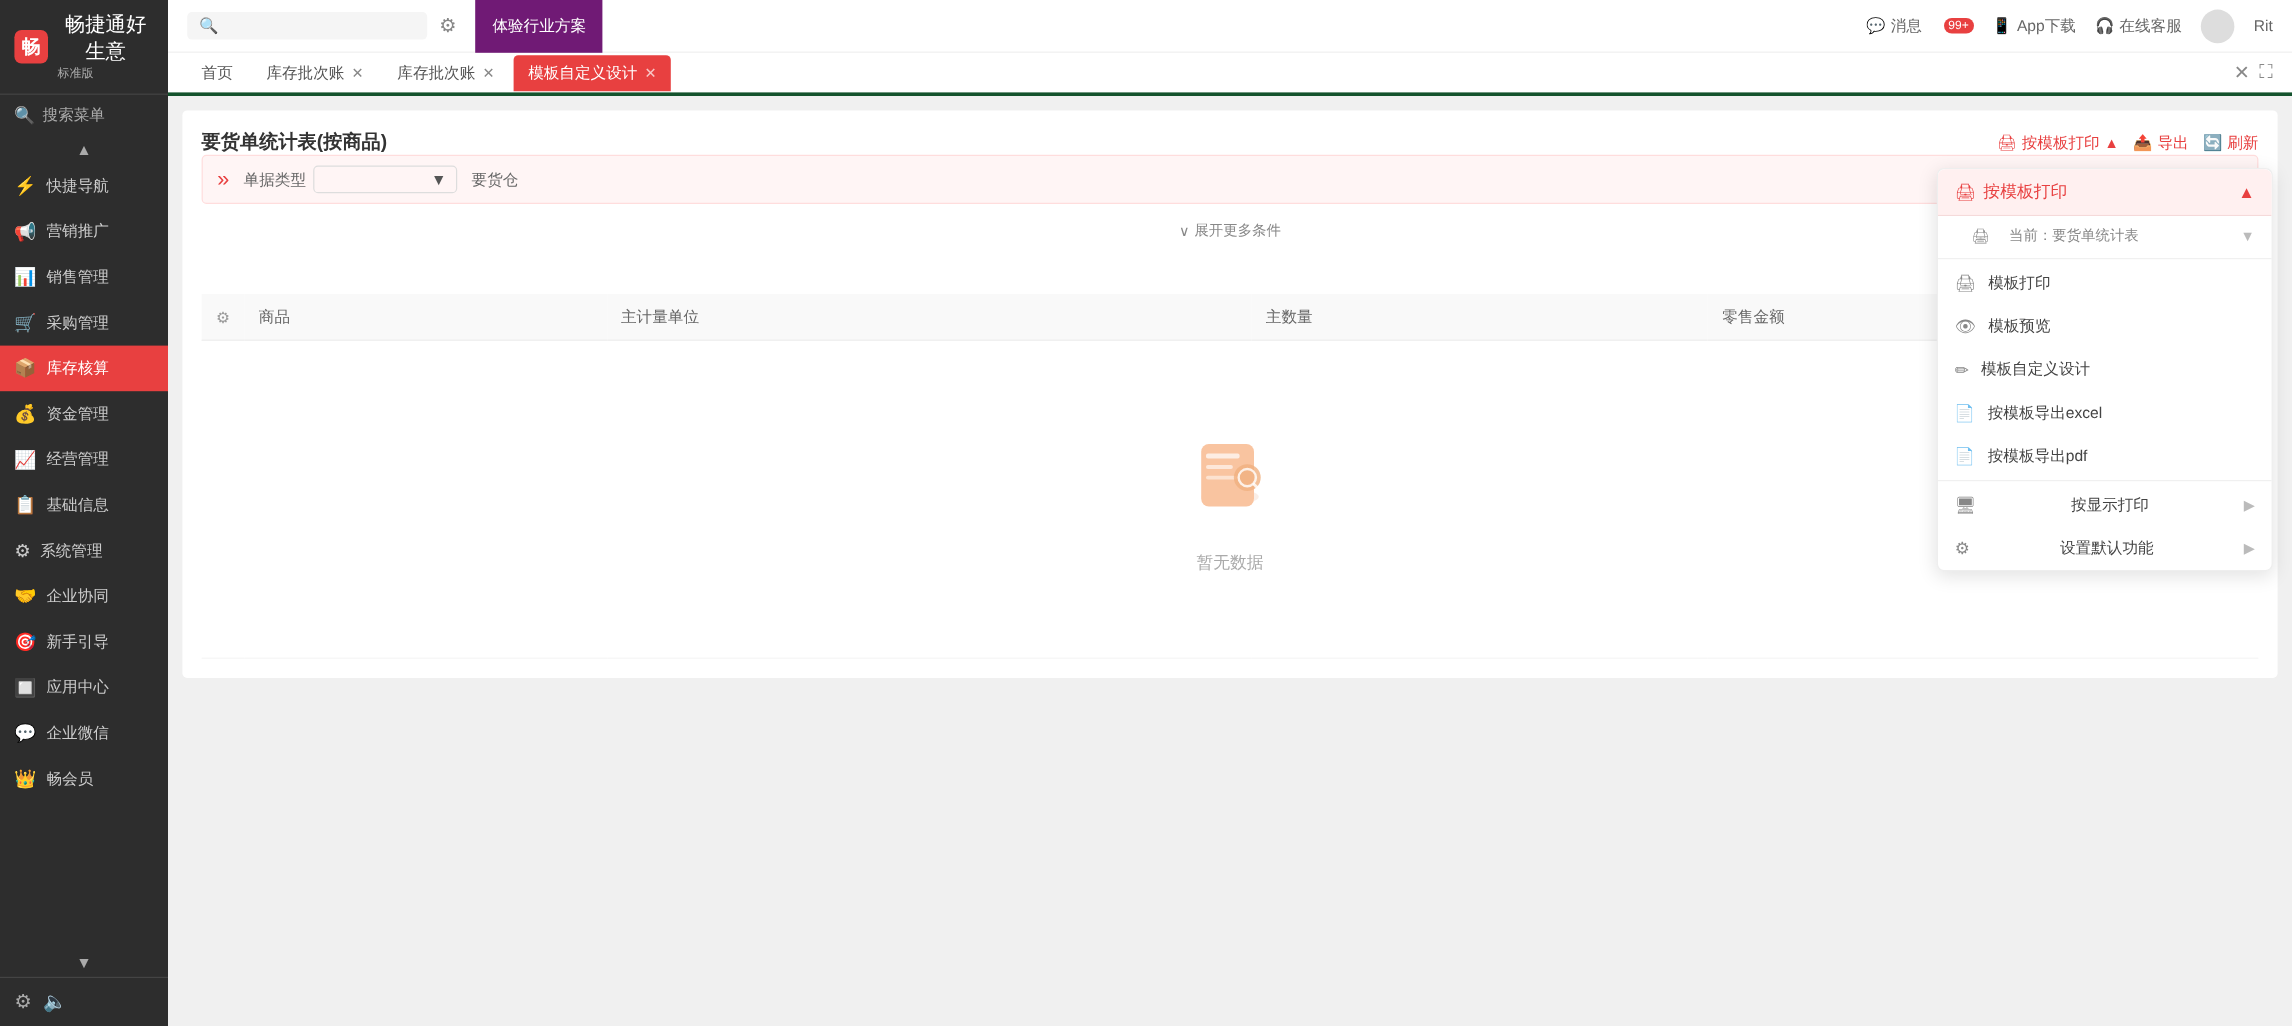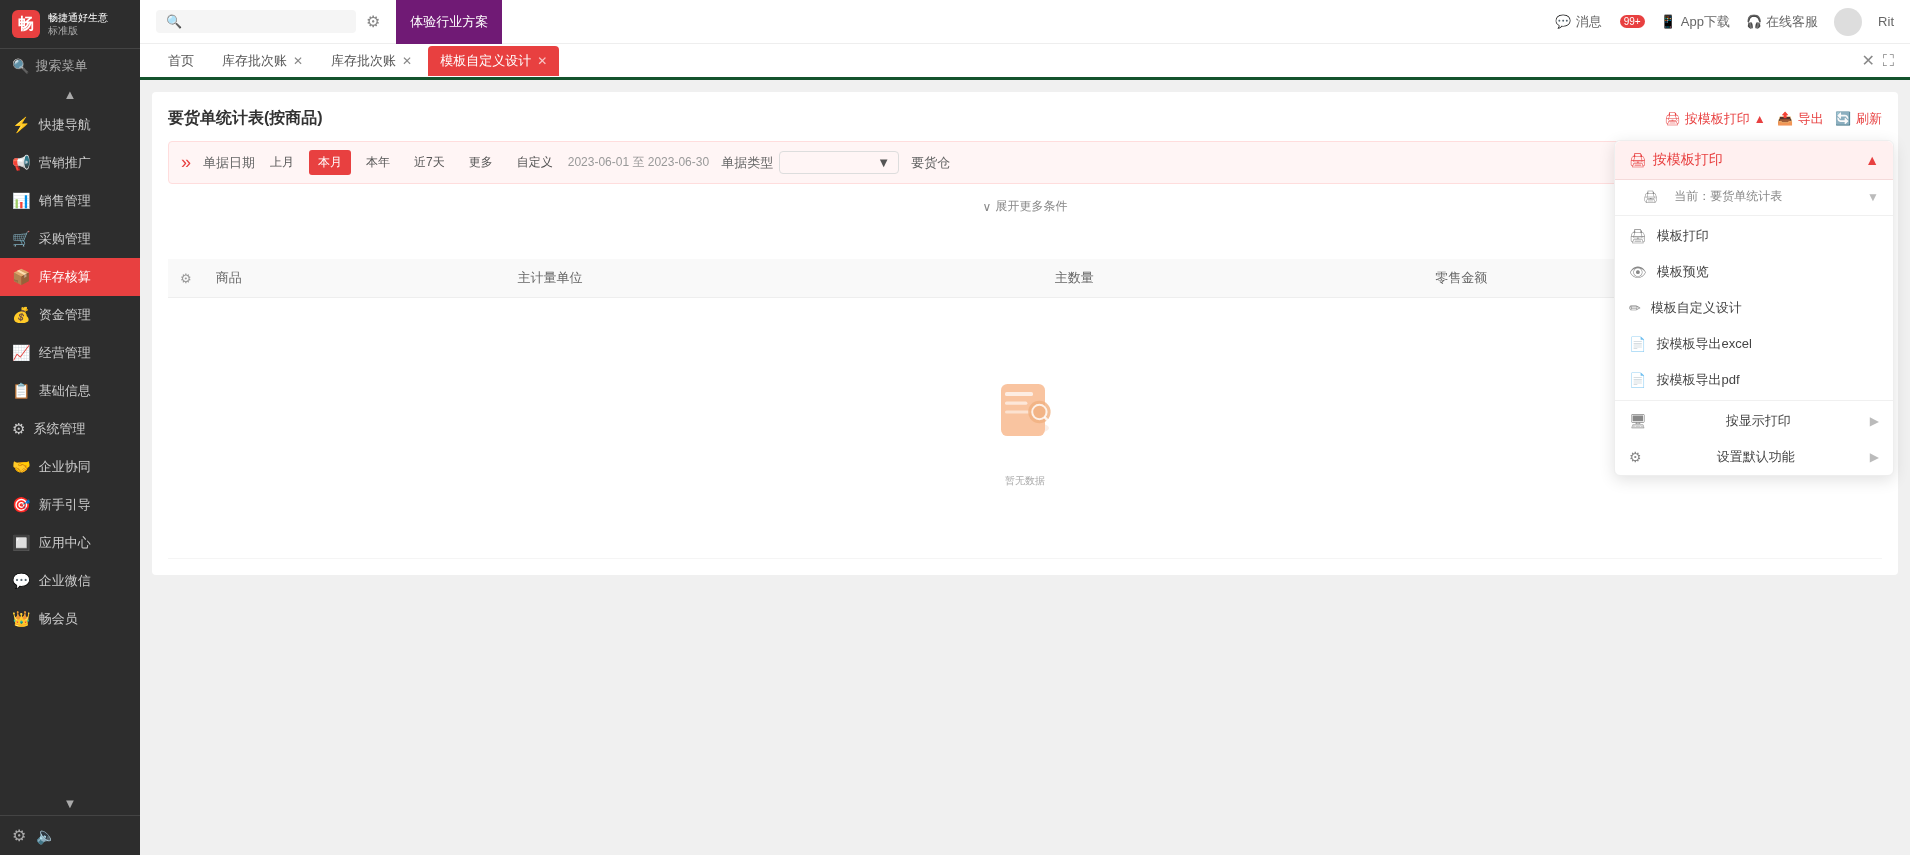--- a/index.html
+++ b/index.html
@@ -26,21 +26,21 @@
       width: 28px; height: 28px;
       background: #e84040;
       border-radius: 6px;
       display: flex; align-items: center; justify-content: center;
       color: #fff;
       font-size: 16px;
       font-weight: bold;
       margin-right: 8px;
       flex-shrink: 0;
     }
-    .sidebar-logo .logo-text { font-size: 10px; line-height: 1.3; }
+    .sidebar-logo .logo-text { font-size: 17px; line-height: 1.3; text-align: center; }
     .sidebar-logo .logo-sub { font-size: 10px; color: #aaa; }
 
     .sidebar-search {
       display: flex; align-items: center;
       padding: 8px 12px;
       color: #aaa;
       cursor: pointer;
       font-size: 13px;
     }
     .sidebar-search .icon { margin-right: 6px; font-size: 14px; }
@@ -147,21 +147,20 @@
     }
 
     .page-card {
       background: #fff;
       border-radius: 4px;
       padding: 16px;
     }
 
     .page-header {
       display: flex; align-items: center; justify-content: space-between;
-      margin-bottom: 12px;
     }
     .page-title { font-size: 16px; font-weight: bold; color: #333; }
     .page-actions { display: flex; align-items: center; gap: 12px; }
     .action-btn {
       display: flex; align-items: center; gap: 4px;
       color: #e84040; cursor: pointer; font-size: 13px;
     }
     .action-btn .arrow { font-size: 12px; }
 
     
@@ -241,21 +240,21 @@
     }
     .table-settings { width: 32px; text-align: center; }
     .gear-icon { color: #999; cursor: pointer; }
 
     
     .empty-state {
       display: flex; flex-direction: column; align-items: center;
       padding: 60px 0;
     }
     .empty-icon { font-size: 60px; color: #f4c4a1; margin-bottom: 12px; }
-    .empty-text { color: #aaa; font-size: 10px; }
+    .empty-text { color: #aaa; font-size: 14px; }
 
     
     .dropdown-overlay {
       position: absolute;
       top: 60px;
       right: 16px;
       width: 280px;
       background: #fff;
       border: 1px solid #eee;
       border-radius: 6px;
@@ -450,30 +449,20 @@
           </div>
           <div class="action-btn">
             <span>🔄</span>
             <span>刷新</span>
           </div>
         </div>
       </div>
 
       <div class="filter-bar">
         <span class="filter-toggle">»</span>
-        <div class="filter-group">
-          <span class="filter-label">单据日期</span>
-          <span class="date-btn">上月</span>
-          <span class="date-btn active">本月</span>
-          <span class="date-btn">本年</span>
-          <span class="date-btn">近7天</span>
-          <span class="date-btn">更多</span>
-          <span class="date-btn">自定义</span>
-          <span class="date-range">2023-06-01 至 2023-06-30</span>
-        </div>
         <div class="filter-group">
           <span class="filter-label">单据类型</span>
           <div class="select-box">
             <span></span>
             <span>▼</span>
           </div>
         </div>
         <div class="filter-group">
           <span class="filter-label">要货仓</span>
         </div>

